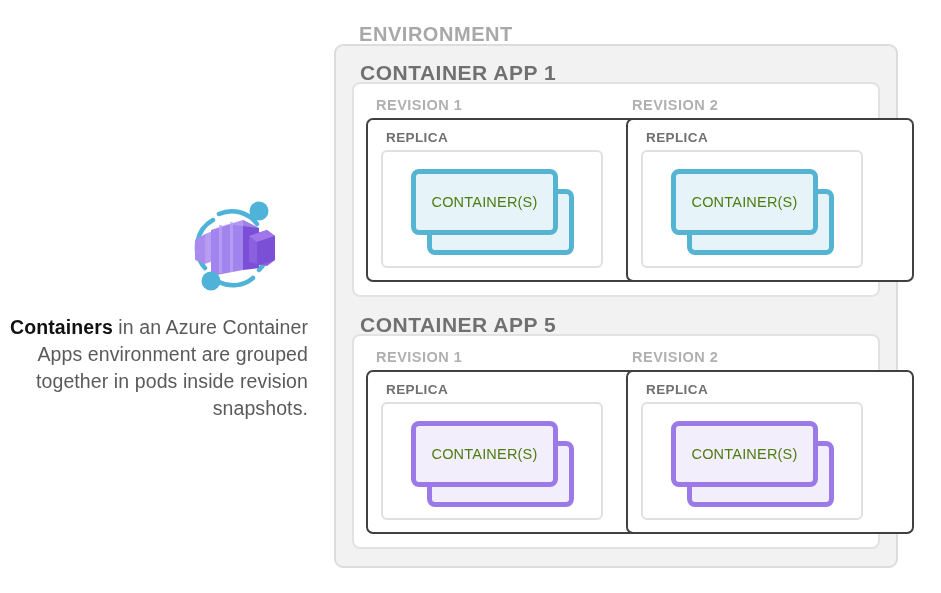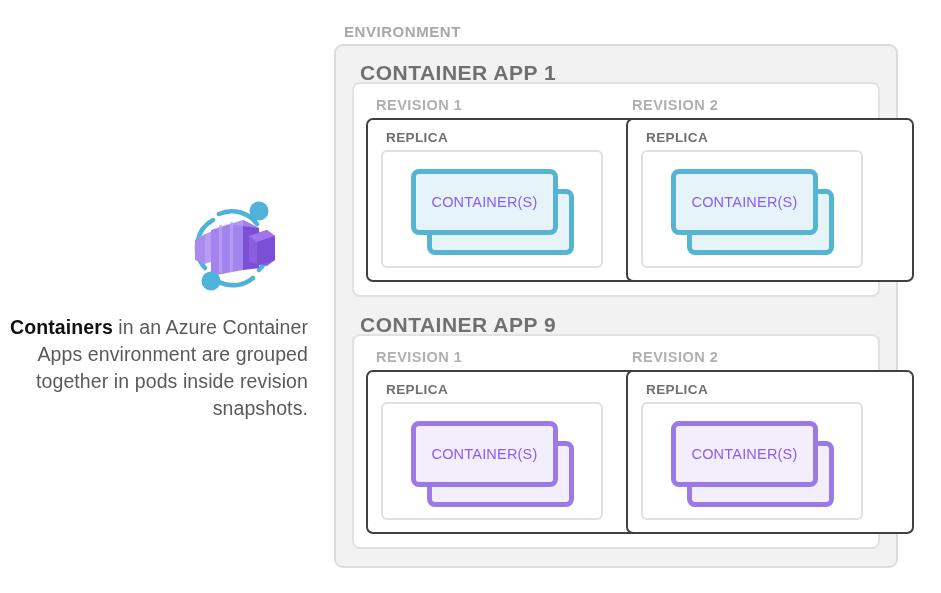--- a/index.html
+++ b/index.html
@@ -34,22 +34,22 @@
     font-size: 19.5px;
     line-height: 27px;
     color: #5a5a5a;
     letter-spacing: 0.1px;
   }
   .caption b { color: #111111; font-weight: bold; }
 
   
   .env-label {
     position: absolute;
-    left: 344px; top: 23px;
-    font-size: 15px;
+    left: 359px; top: 23px;
+    font-size: 20px;
     font-weight: bold;
     letter-spacing: 0.55px;
     color: #a8a8a8;
   }
 
   .environment {
     position: absolute;
     left: 334px; top: 44px;
     width: 564px; height: 524px;
     background: #f2f2f2;
@@ -147,21 +147,21 @@
 
   .card-text {
     position: absolute;
     left: 0; top: 0;
     width: 100%; height: 100%;
     display: flex;
     align-items: center;
     justify-content: center;
     font-size: 14.5px;
     letter-spacing: 0.2px;
-    color: #8b5cf6;
+    color: #4d7c0f;
   }
 </style>
 </head>
 <body>
 
 <div class="left-panel">
 
   <div class="logo-wrap">
     <svg width="100" height="100" viewBox="0 0 100 100">
 
@@ -223,21 +223,21 @@
         <div class="card back cyan"></div>
         <div class="card front cyan">
           <div class="card-text">CONTAINER(S)</div>
         </div>
       </div>
     </div>
   </div>
 
 </div>
 
-<div class="app-label a2">CONTAINER APP 9</div>
+<div class="app-label a2">CONTAINER APP 5</div>
 <div class="app-box a2">
 
   <div class="rev-label r1">REVISION 1</div>
   <div class="rev-box r1">
     <div class="rep-label">REPLICA</div>
     <div class="rep-box">
       <div class="card-stack">
         <div class="card back purple"></div>
         <div class="card front purple">
           <div class="card-text">CONTAINER(S)</div>

